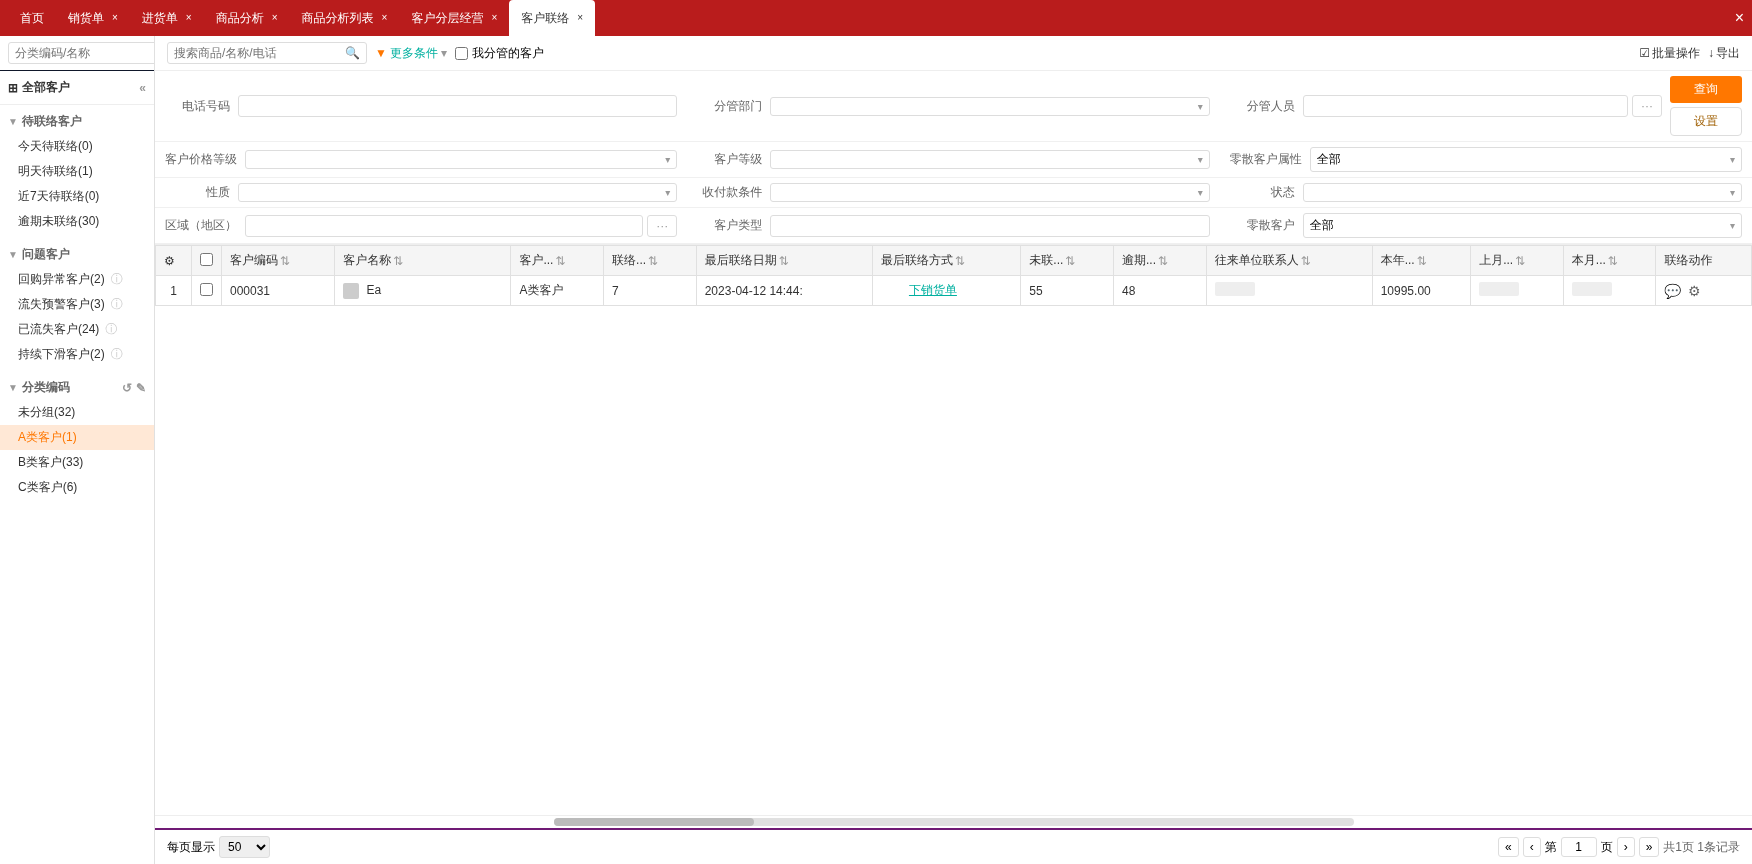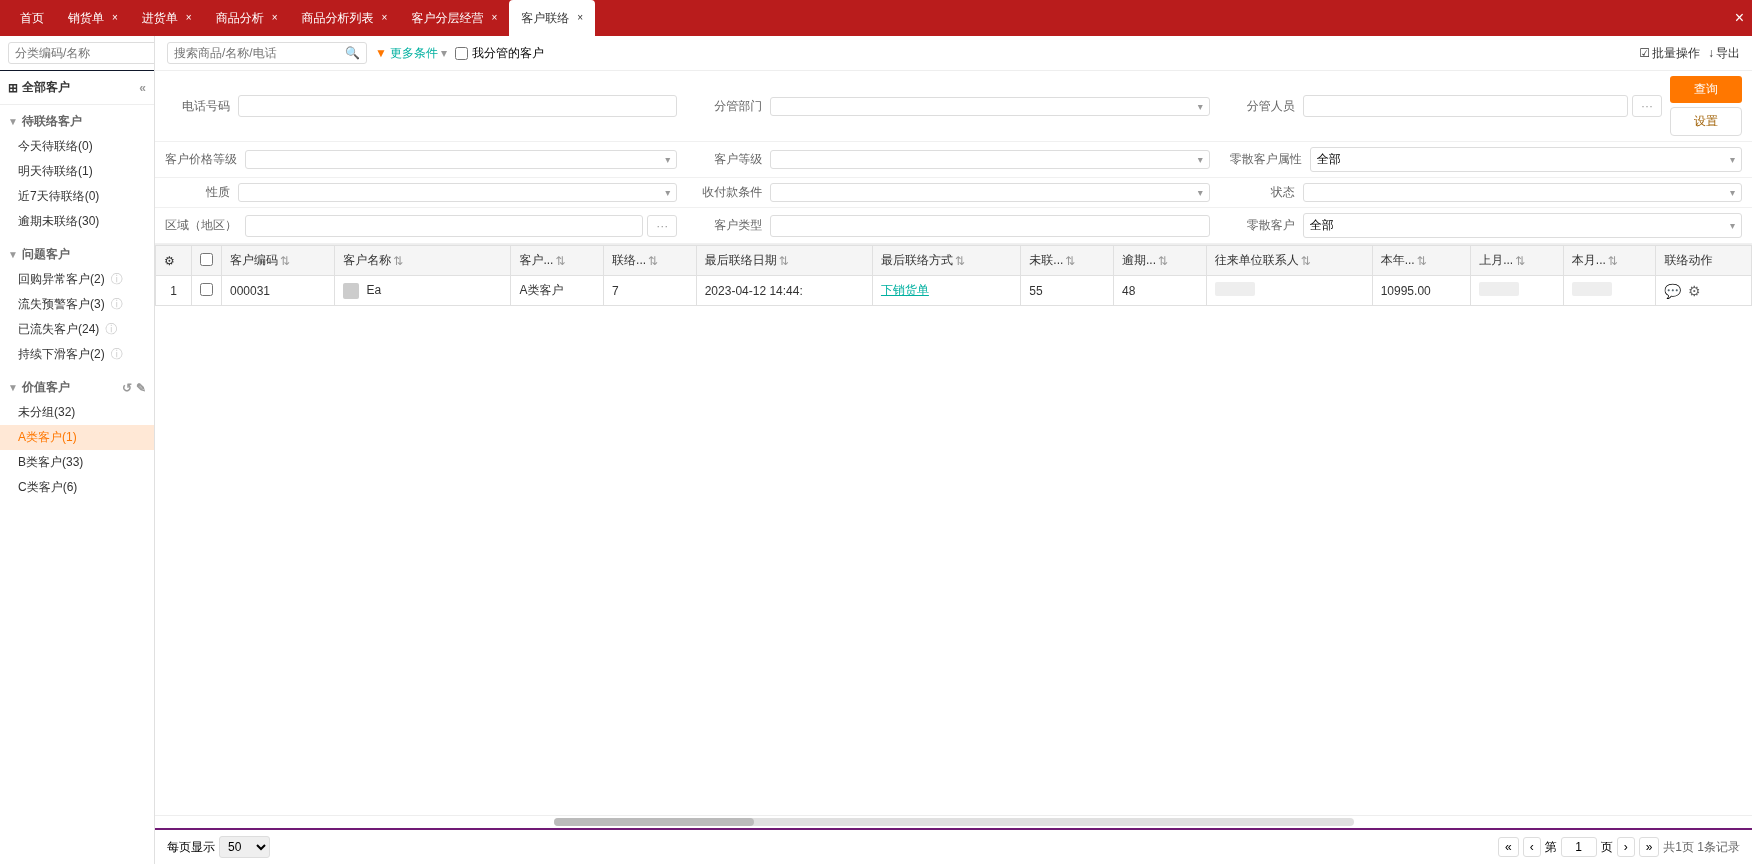--- a/index.html
+++ b/index.html
@@ -46,21 +46,21 @@
     .action-link { color: #333; cursor: pointer; display: flex; align-items: center; gap: 2px; }
     .btn-query { background: #ff7700; color: #fff; border: none; border-radius: 3px; padding: 5px 24px; cursor: pointer; }
     .btn-setting { background: #fff; color: #a16207; border: 1px solid #ddd; border-radius: 4px; padding: 5px 16px; cursor: pointer; }
 
     
     .table-area { flex: 1; overflow: auto; background: #fff; margin: 0; }
     table { width: 100%; border-collapse: collapse; }
     th { background: #f5f5f5; border: 1px solid #e0e0e0; padding: 6px 8px; white-space: nowrap; color: #333; font-weight: normal; text-align: left; position: sticky; top: 0; z-index: 1; }
     td { border: 1px solid #e0e0e0; padding: 6px 8px; white-space: nowrap; color: #333; }
     .th-sort { cursor: pointer; display: flex; align-items: center; gap: 2px; }
-    .link-text { color: #00b0a0; cursor: pointer; text-decoration: underline; }
+    .link-text { color: #00b0a0; cursor: pointer; text-decoration: underline; margin-left: 28px; }
     .row-actions { display: flex; gap: 6px; }
     .row-action-icon { cursor: pointer; color: #666; font-size: 14px; }
 
     
     .bottom-bar { background: #fff; border-top: 2px solid #701a75; padding: 6px 12px; display: flex; align-items: center; gap: 8px; }
     .page-size-wrap { display: flex; align-items: center; gap: 4px; }
     .page-size-select { border: 1px solid #ddd; border-radius: 3px; padding: 2px 4px; }
     .pagination { display: flex; align-items: center; gap: 4px; margin-left: auto; }
     .page-btn { border: 1px solid #ddd; border-radius: 3px; padding: 2px 6px; cursor: pointer; background: #fff; }
     .page-btn:disabled { color: #ccc; cursor: default; }
@@ -169,21 +169,21 @@
       </div>
       <div class="sidebar-item">
         <span>持续下滑客户(2)</span>
         <span style="color:#ccc; margin-left:2px;">ⓘ</span>
       </div>
     </div>
 
     <div class="sidebar-section">
       <div class="sidebar-sub-title">
         <span class="sidebar-section-arrow">▼</span>
-        <span>价值客户</span>
+        <span>分类编码</span>
         <div class="sidebar-value-actions">
           <span style="cursor:pointer; color:#999;">↺</span>
           <span style="cursor:pointer; color:#999;">✎</span>
         </div>
       </div>
       <div class="sidebar-item">
         <span>未分组(32)</span>
       </div>
       <div class="sidebar-item active">
         <span>A类客户(1)</span>

